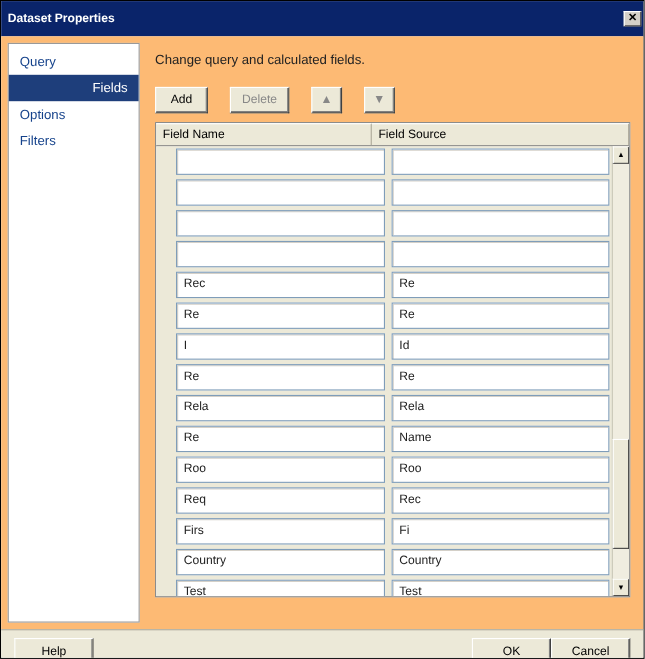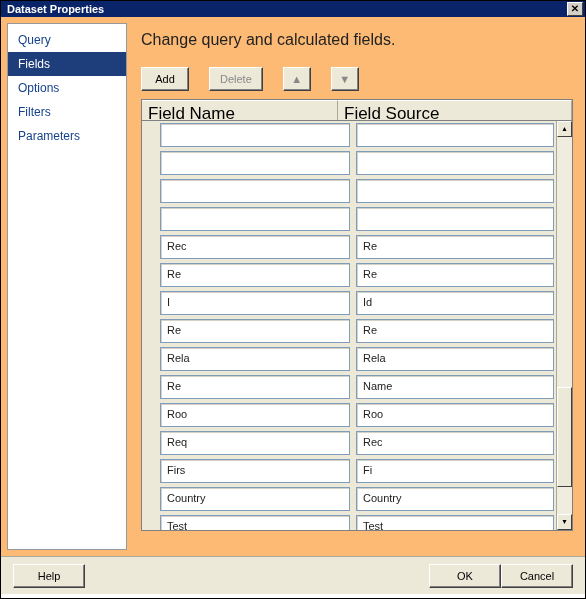--- a/index.html
+++ b/index.html
@@ -10,21 +10,21 @@
     background: #fff;
     width: 586px;
     height: 599px;
     overflow: hidden;
     position: relative;
     border: 1px solid #000;
   }
   .titlebar {
     background: linear-gradient(to bottom, #0a246a, #0a246a);
     color: #fff;
-    height: 16px;
+    height: 32px;
     display: flex;
     align-items: center;
     justify-content: space-between;
     padding: 0 2px 0 6px;
     font-weight: bold;
     font-size: 11px;
   }
   .titlebar .close {
     width: 16px;
     height: 14px;
@@ -54,28 +54,29 @@
   }
   .sidebar-item {
     padding: 5px 10px;
     color: #15428b;
     cursor: pointer;
     font-size: 12px;
   }
   .sidebar-item.selected {
     background: #1e3e7b;
     color: #fff;
+    text-align: right;
   }
   .main {
     flex: 1;
     padding: 10px 12px 6px 14px;
     position: relative;
   }
   .main-heading {
-    font-size: 16px;
+    font-size: 12px;
     color: #222;
     margin: 4px 0 18px 0;
   }
   .toolbar { display: flex; gap: 20px; margin-bottom: 8px; }
   .btn {
     background: #ece9d8;
     border: 1px solid #fff;
     border-right-color: #404040;
     border-bottom-color: #404040;
     box-shadow: inset -1px -1px 0 #808080, inset 1px 1px 0 #ece9d8;
@@ -98,21 +99,21 @@
   }
   .grid-head {
     display: flex;
     background: #ece9d8;
     border-bottom: 1px solid #808080;
   }
   .grid-head .col {
     padding: 3px 6px;
     border-right: 1px solid #aca899;
     border-top: 1px solid #fff;
-    font-size: 17px;
+    font-size: 11px;
     color: #000;
     height: 20px;
   }
   .col-name { width: 196px; }
   .col-src  { flex: 1; }
   .grid-rows {
     flex: 1;
     overflow: hidden;
     background: #ece9d8;
     padding: 2px;
@@ -173,21 +174,20 @@
   <div class="close">✕</div>
 </div>
 
 <div class="dialog-body">
 
   <div class="sidebar">
     <div class="sidebar-item">Query</div>
     <div class="sidebar-item selected">Fields</div>
     <div class="sidebar-item">Options</div>
     <div class="sidebar-item">Filters</div>
-    <div class="sidebar-item">Parameters</div>
   </div>
 
   <div class="main">
     <div class="main-heading">Change query and calculated fields.</div>
 
     <div class="toolbar">
       <button class="btn">Add</button>
       <button class="btn" disabled="">Delete</button>
       <button class="btn icon" disabled="">▲</button>
       <button class="btn icon" disabled="">▼</button>

